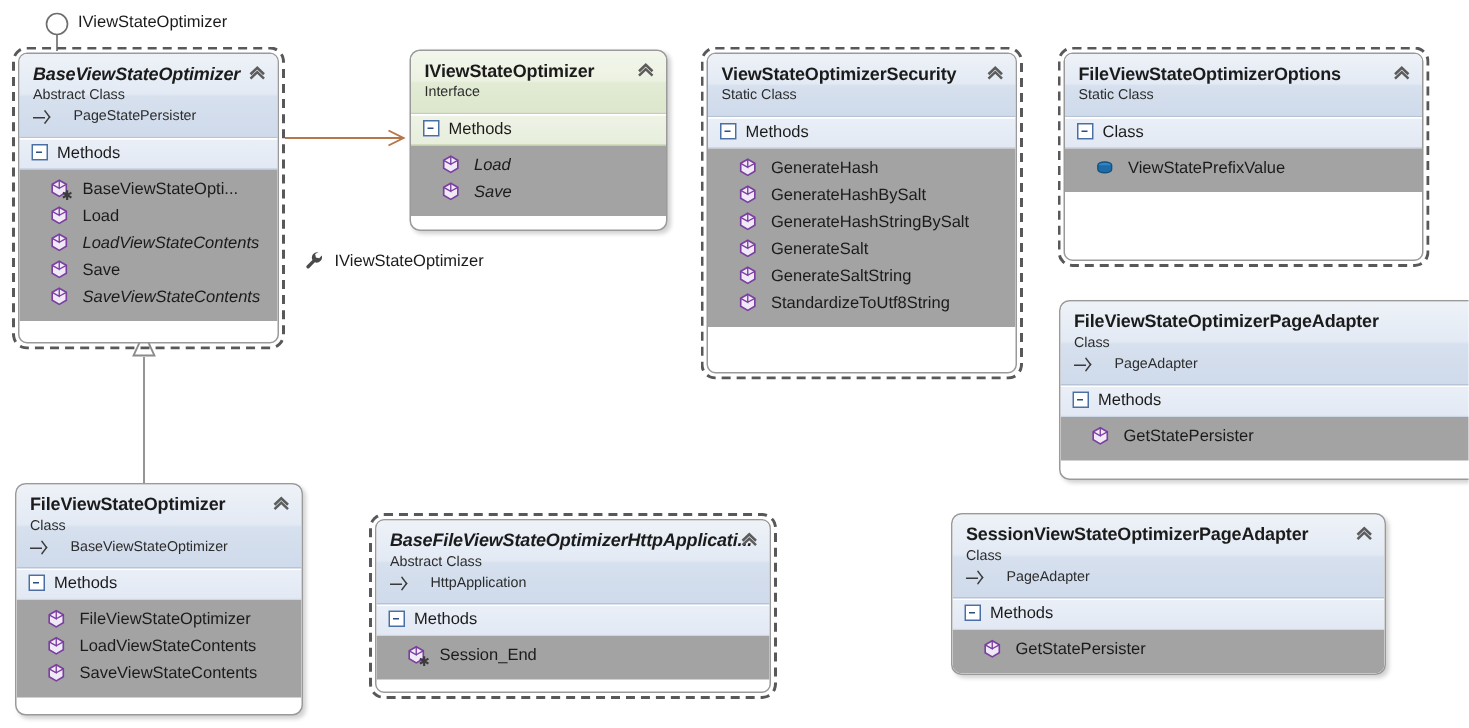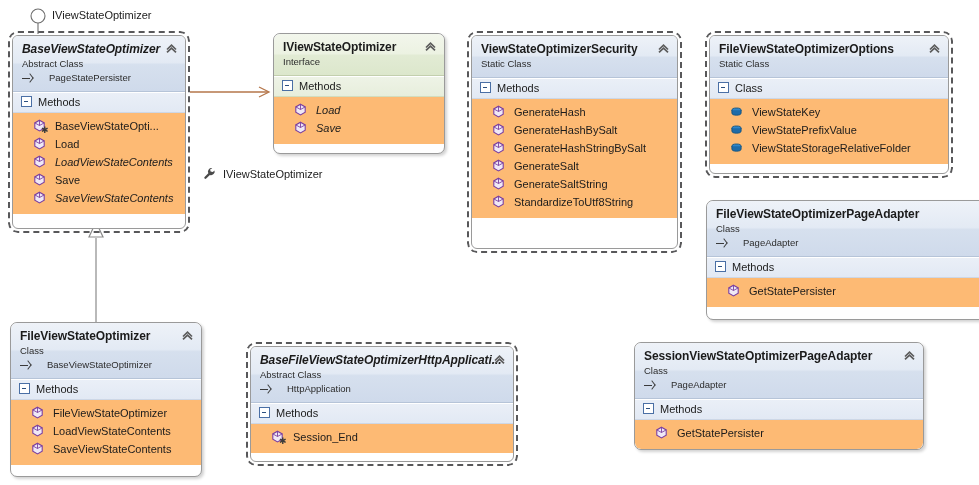--- a/index.html
+++ b/index.html
@@ -161,21 +161,21 @@
     content: "";
     position: absolute;
     left: 1.5px; top: 3.5px;
     width: 4px; height: 1px;
     background: #2b4f80;
   }
   .compart-label { line-height: 13px; }
 
   .members {
     padding: 4px 0 7px 0;
-    background: #fdba74;
+    background: #a3a3a3;
   }
   .member {
     display: flex;
     align-items: center;
     gap: 9px;
     padding: 1px 8px 1px 20px;
     font-size: 11px;
     line-height: 16px;
     color: #1b1b1b;
     white-space: nowrap;
@@ -454,39 +454,21 @@
         <span class="compart-label">Class</span>
       </div>
       <div class="members">
         <div class="member">
           <span class="ic">
             <svg width="13" height="14" viewBox="0 0 13 14">
                 <ellipse cx="6.5" cy="5.2" rx="4.6" ry="2.2" fill="#2e87cc" stroke="#13527f" stroke-width="0.9"></ellipse>
                 <path d="M1.9 5.2 L1.9 8.0 A4.6 2.2 0 0 0 11.1 8.0 L11.1 5.2" fill="#1e6ba8" stroke="#13527f" stroke-width="0.9"></path>
               </svg>
           </span>
-          <span class="mname">ViewStateKey</span>
-        </div>
-        <div class="member">
-          <span class="ic">
-            <svg width="13" height="14" viewBox="0 0 13 14">
-                <ellipse cx="6.5" cy="5.2" rx="4.6" ry="2.2" fill="#2e87cc" stroke="#13527f" stroke-width="0.9"></ellipse>
-                <path d="M1.9 5.2 L1.9 8.0 A4.6 2.2 0 0 0 11.1 8.0 L11.1 5.2" fill="#1e6ba8" stroke="#13527f" stroke-width="0.9"></path>
-              </svg>
-          </span>
           <span class="mname">ViewStatePrefixValue</span>
-        </div>
-        <div class="member">
-          <span class="ic">
-            <svg width="13" height="14" viewBox="0 0 13 14">
-                <ellipse cx="6.5" cy="5.2" rx="4.6" ry="2.2" fill="#2e87cc" stroke="#13527f" stroke-width="0.9"></ellipse>
-                <path d="M1.9 5.2 L1.9 8.0 A4.6 2.2 0 0 0 11.1 8.0 L11.1 5.2" fill="#1e6ba8" stroke="#13527f" stroke-width="0.9"></path>
-              </svg>
-          </span>
-          <span class="mname">ViewStateStorageRelativeFolder</span>
         </div>
       </div>
     </div>
   </div>
 
   <div class="shape" style="left:706px; top:200px; width:312px; height:120px;">
     <div class="inner">
       <div class="hdr">
         <div class="title">FileViewStateOptimizerPageAdapter</div>
         <div class="stereo">Class</div>

